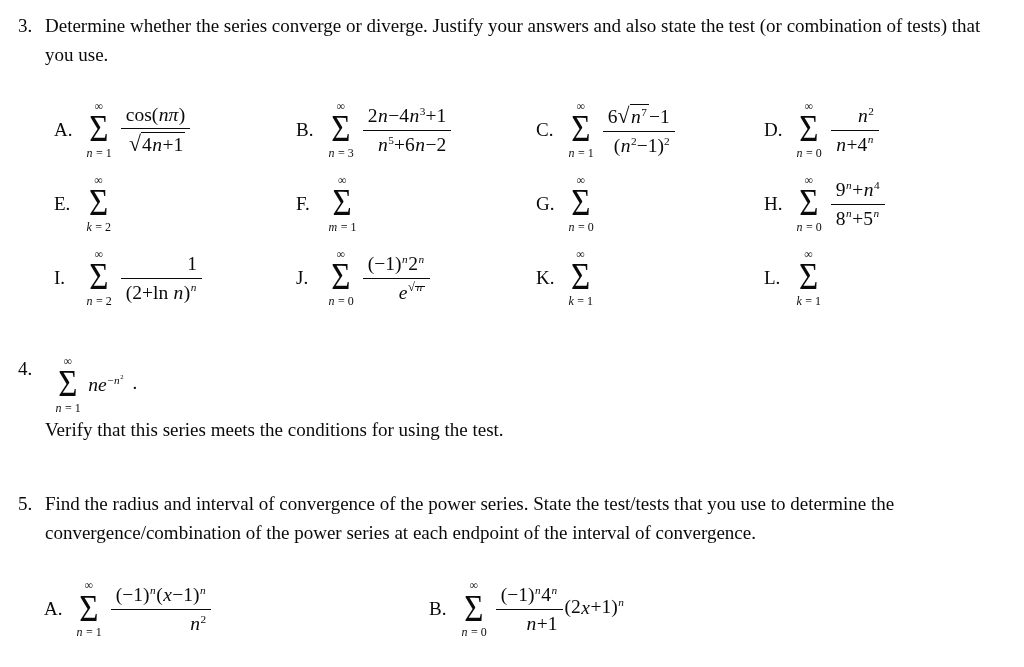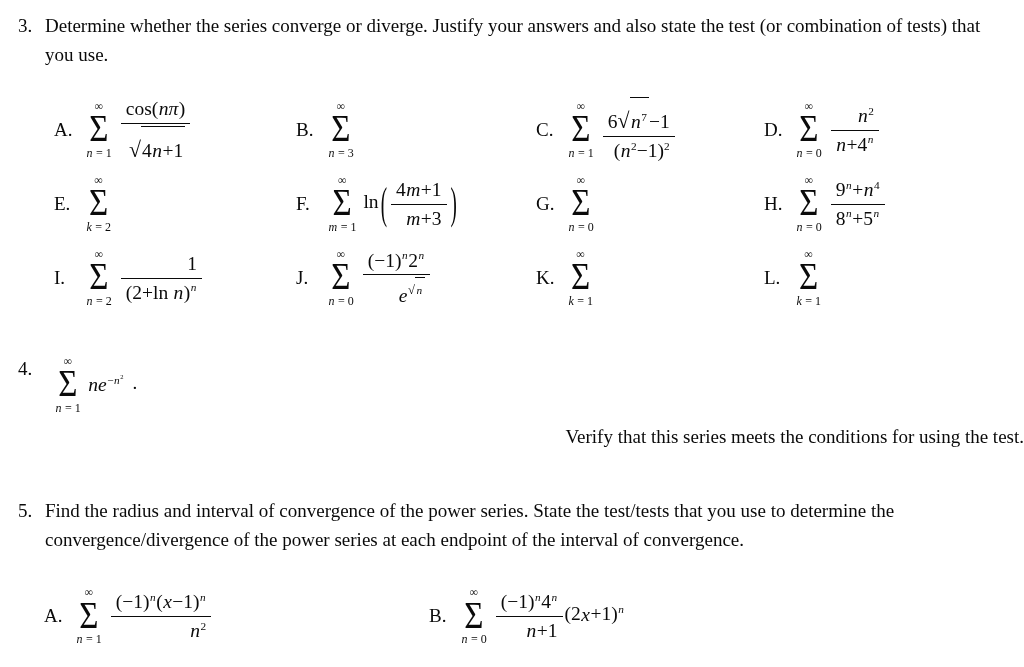--- a/index.html
+++ b/index.html
@@ -26,32 +26,32 @@
   .sigma-sym { font-size:33px; line-height:.95; transform:scaleY(1.12); padding:1px 2px; }
 
   
   .expr { display:inline-block; white-space:nowrap; vertical-align:middle; }
   .grp { display:inline; }
   .frac { display:inline-block; text-align:right; vertical-align:middle; margin:0 2px; line-height:1.2; }
   .num { display:block; padding:0 5px 2px; }
   .den { display:block; border-top:1.4px solid #0a0a0a; padding:2px 5px 0; }
   .sqrt { display:inline-block; white-space:nowrap; }
   .rad { font-size:1.12em; }
-  .sqrt-body { display:inline-block; border-top:1.3px solid #0a0a0a; padding:12px 2px 0 1px; }
+  .sqrt-body { display:inline-block; border-top:1.3px solid #0a0a0a; padding:0 2px 0 1px; }
   .bigparen { display:inline-block; transform:scaleY(2.35); font-size:19px; vertical-align:middle; margin:0 2px; }
   sup { font-size:.58em; line-height:0; vertical-align:super; }
   i.var { font-style:italic; padding:0 .5px; }
   .up { font-style:normal; }
 
   
   .p4 { margin-top:40px; }
   .inline-series { display:inline-flex; align-items:center; margin-left:10px; vertical-align:middle; }
   .inline-series .expr { font-size:19.5px; }
   .after-formula { margin-left:9px; }
-  .verify { margin-top:8px;justify-content:flex-end; }
+  .verify { margin-top:1px; }
 
   
   .p5 { margin-top:46px; }
   .p5-row { display:flex; margin:22px 0 0 26px; }
   .p5-row .series-item { height:80px; }
   .p5-row .series-item:first-child { width:385px; flex:0 0 385px; }
 </style>
 </head>
 <body>
 
@@ -72,20 +72,21 @@
         </span>
         <span class="expr"><span class="frac"><span class="num"><span class="grp"><span class="up">cos</span>(<i class="var">nπ</i>)</span></span><span class="den"><span class="grp"><span class="sqrt"><span class="rad">√</span><span class="sqrt-body"><span class="grp">4<i class="var">n</i>+1</span></span></span></span></span></span></span>
       </div>
       <div class="series-item">
         <span class="series-label">B.</span>
         <span class="sigma-block">
           <span class="sigma-limit sigma-top">∞</span>
           <span class="sigma-sym">Σ</span>
           <span class="sigma-limit sigma-bot"><i class="var">n</i> = 3</span>
         </span>
+        <span class="expr"><span class="frac"><span class="num"><span class="grp">2<i class="var">n</i>−4<i class="var">n</i><sup class="sup"><span class="grp">3</span></sup>+1</span></span><span class="den"><span class="grp"><i class="var">n</i><sup class="sup"><span class="grp">5</span></sup>+6<i class="var">n</i>−2</span></span></span></span>
       </div>
       <div class="series-item">
         <span class="series-label">C.</span>
         <span class="sigma-block">
           <span class="sigma-limit sigma-top">∞</span>
           <span class="sigma-sym">Σ</span>
           <span class="sigma-limit sigma-bot"><i class="var">n</i> = 1</span>
         </span>
         <span class="expr"><span class="frac"><span class="num"><span class="grp">6<span class="sqrt"><span class="rad">√</span><span class="sqrt-body"><span class="grp"><i class="var">n</i><sup class="sup"><span class="grp">7</span></sup></span></span></span>−1</span></span><span class="den"><span class="grp">(<i class="var">n</i><sup class="sup"><span class="grp">2</span></sup>−1)<sup class="sup"><span class="grp">2</span></sup></span></span></span></span>
       </div>
@@ -106,21 +107,20 @@
           <span class="sigma-limit sigma-bot"><i class="var">k</i> = 2</span>
         </span>
       </div>
       <div class="series-item">
         <span class="series-label">F.</span>
         <span class="sigma-block">
           <span class="sigma-limit sigma-top">∞</span>
           <span class="sigma-sym">Σ</span>
           <span class="sigma-limit sigma-bot"><i class="var">m</i> = 1</span>
         </span>
-        <span class="expr"><span class="up">ln</span><span class="bigparen">(</span><span class="grp"><span class="frac"><span class="num"><span class="grp">4<i class="var">m</i>+1</span></span><span class="den"><span class="grp"><i class="var">m</i>+3</span></span></span></span><span class="bigparen">)</span></span>
       </div>
       <div class="series-item">
         <span class="series-label">G.</span>
         <span class="sigma-block">
           <span class="sigma-limit sigma-top">∞</span>
           <span class="sigma-sym">Σ</span>
           <span class="sigma-limit sigma-bot"><i class="var">n</i> = 0</span>
         </span>
       </div>
       <div class="series-item">
@@ -182,21 +182,21 @@
     </div>
   </div>
 
   <div class="problem verify">
     <span class="pnum"></span>
     <div class="ptext">Verify that this series meets the conditions for using the test.</div>
   </div>
 
   <div class="problem p5">
     <span class="pnum">5.</span>
-    <div class="ptext">Find the radius and interval of convergence of the power series. State the test/tests that you use to determine the convergence/divergence of the power series at each endpoint of the interval of convergence.</div>
+    <div class="ptext">Find the radius and interval of convergence of the power series. State the test/tests that you use to determine the convergence/combination of the power series at each endpoint of the interval of convergence.</div>
   </div>
 
   <div class="p5-row" id="grid5">
       <div class="series-item">
         <span class="series-label">A.</span>
         <span class="sigma-block">
           <span class="sigma-limit sigma-top">∞</span>
           <span class="sigma-sym">Σ</span>
           <span class="sigma-limit sigma-bot"><i class="var">n</i> = 1</span>
         </span>

